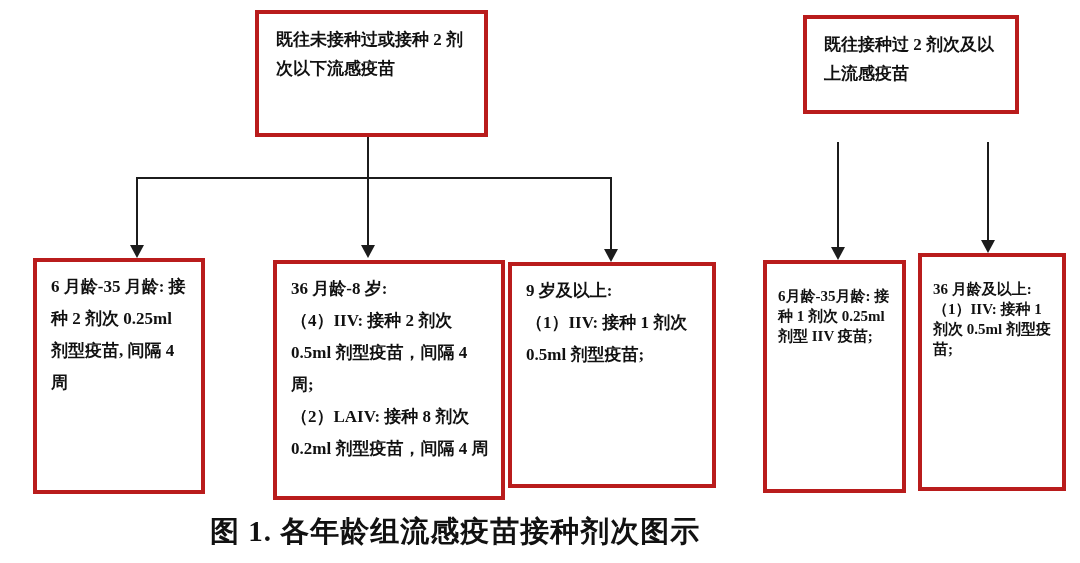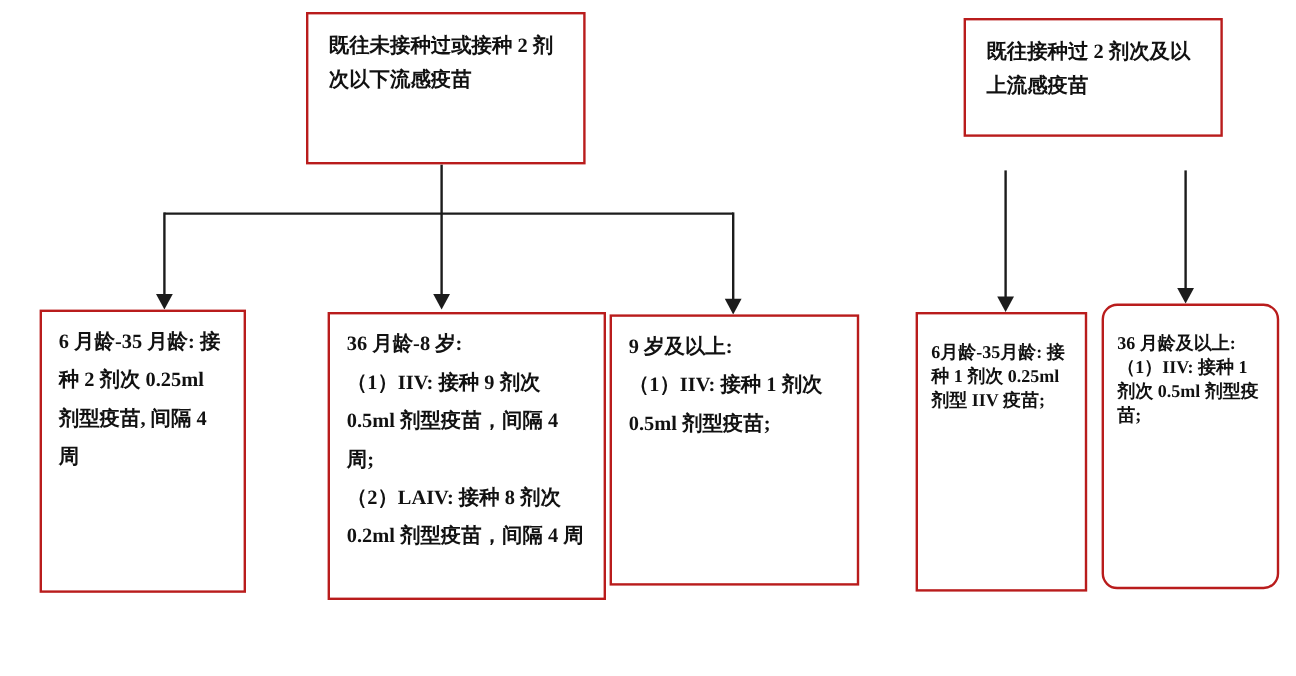--- a/index.html
+++ b/index.html
@@ -26,21 +26,21 @@
   .connectors line {
     stroke: #1c1c1c;
     stroke-width: 2;
   }
   .connectors polygon {
     fill: #1c1c1c;
   }
   .box {
     position: absolute;
     box-sizing: border-box;
-    border: 2px solid #b91c1c;
+    border: 4px solid #b91c1c;
     background: #ffffff;
     font-weight: bold;
     color: #111111;
   }
   .box-top {
     font-size: 17px;
     line-height: 29px;
     padding: 11px 15px 0 17px;
   }
   .box-left {
@@ -98,32 +98,33 @@
   <div class="box box-top" style="left:803px; top:15px; width:216px; height:99px;">
     <div class="line">既往接种过 2 剂次及以上流感疫苗</div>
   </div>
 
   <div class="box box-left" style="left:33px; top:258px; width:172px; height:236px;">
     <div class="line">6 月龄-35 月龄: 接种 2 剂次 0.25ml 剂型疫苗, 间隔 4 周</div>
   </div>
 
   <div class="box box-left" style="left:273px; top:260px; width:232px; height:240px;">
     <div class="line">36 月龄-8 岁:</div>
-    <div class="line">（1）IIV: 接种 9 剂次 0.5ml 剂型疫苗，间隔 4 周;</div>
+    <div class="line">（4）IIV: 接种 2 剂次 0.5ml 剂型疫苗，间隔 4 周;</div>
     <div class="line">（2）LAIV: 接种 8 剂次 0.2ml 剂型疫苗，间隔 4 周</div>
   </div>
 
   <div class="box box-left" style="left:508px; top:262px; width:208px; height:226px;">
     <div class="line">9 岁及以上:</div>
     <div class="line">（1）IIV: 接种 1 剂次 0.5ml 剂型疫苗;</div>
   </div>
 
   <div class="box box-right" style="left:763px; top:260px; width:143px; height:233px;">
     <div class="line">6月龄-35月龄: 接种 1 剂次 0.25ml 剂型 IIV 疫苗;</div>
   </div>
 
-  <div class="box box-right" style="left:918px; top:253px; width:148px; height:238px;border-radius:13px;">
+  <div class="box box-right" style="left:918px; top:253px; width:148px; height:238px;">
     <div class="line">36 月龄及以上:</div>
     <div class="line">（1）IIV: 接种 1 剂次 0.5ml 剂型疫苗;</div>
   </div>
 
+  <div class="caption">图 1. 各年龄组流感疫苗接种剂次图示</div>
 
 </div>
 
 </body></html>

